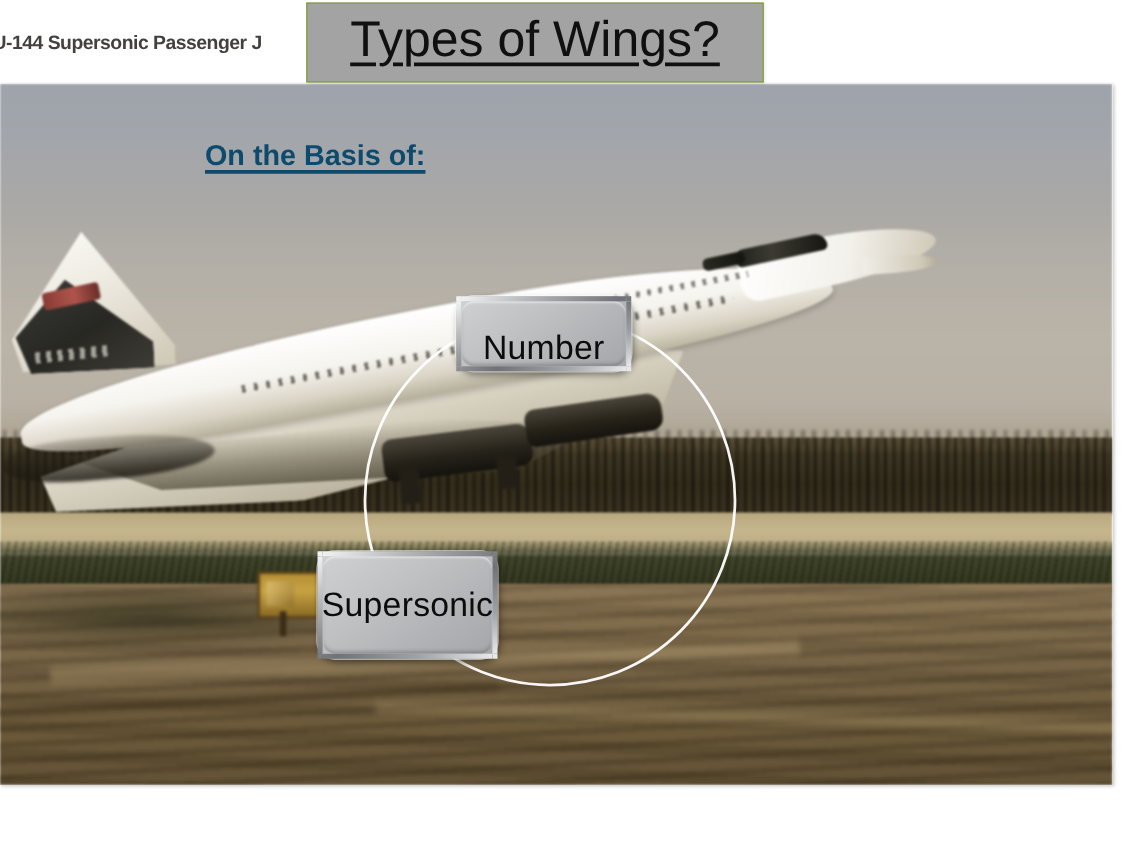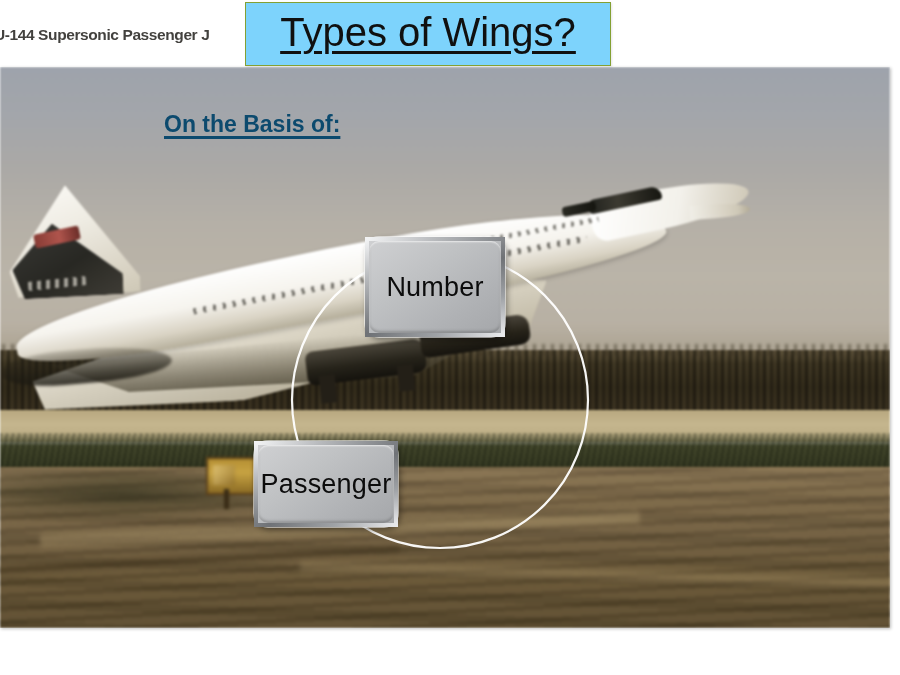--- a/index.html
+++ b/index.html
@@ -45,21 +45,21 @@
     opacity: 0.92;
   }
 
   
   .title-box {
     position: absolute;
     left: 245px;
     top: 2px;
     width: 366px;
     height: 64px;
-    background: #7dd3fc;
+    background: #a3a3a3;
     border: 1.5px solid #84a033;
     box-sizing: border-box;
     z-index: 8;
     box-shadow: 1px 1px 2px rgba(0,0,0,0.10);
   }
   .title-text {
     position: absolute;
     left: 0;
     right: 0;
     top: 6px;
@@ -446,21 +446,21 @@
     z-index: 15;
     pointer-events: auto;
   }
   .node span {
     font-family: "Liberation Sans", sans-serif;
     font-size: 27px;
     line-height: 30px;
     color: #0c0c0c;
     letter-spacing: 0.2px;
   }
-  #node-number   { left: 365px; top: 237px; width: 140px; height: 100px; }
+  #node-number   { left: 365px; top: 237px; width: 140px; height: 60px; align-items: flex-end; }
   #node-structure{ left: 254px; top: 441px; width: 144px; height: 86px; }
   #node-position { left: 463px; top: 443px; width: 164px; height: 96px; }
 </style>
 </head>
 <body>
 
 <div id="slide">
 
   <div class="photo">
     <div class="photo-inner">
@@ -514,18 +514,18 @@
   <div class="cycle">
     <svg width="900" height="675" viewBox="0 0 900 675">
       <circle cx="440" cy="400" r="148" fill="none" stroke="#ffffff" stroke-width="2.2" opacity="0.95"></circle>
     </svg>
 
     <div class="node" id="node-number">
       <span>Number</span>
     </div>
 
     <div class="node" id="node-structure">
-      <span>Passenger</span>
+      <span>Supersonic</span>
     </div>
 
   </div>
 
 </div>
 
 </body></html>

